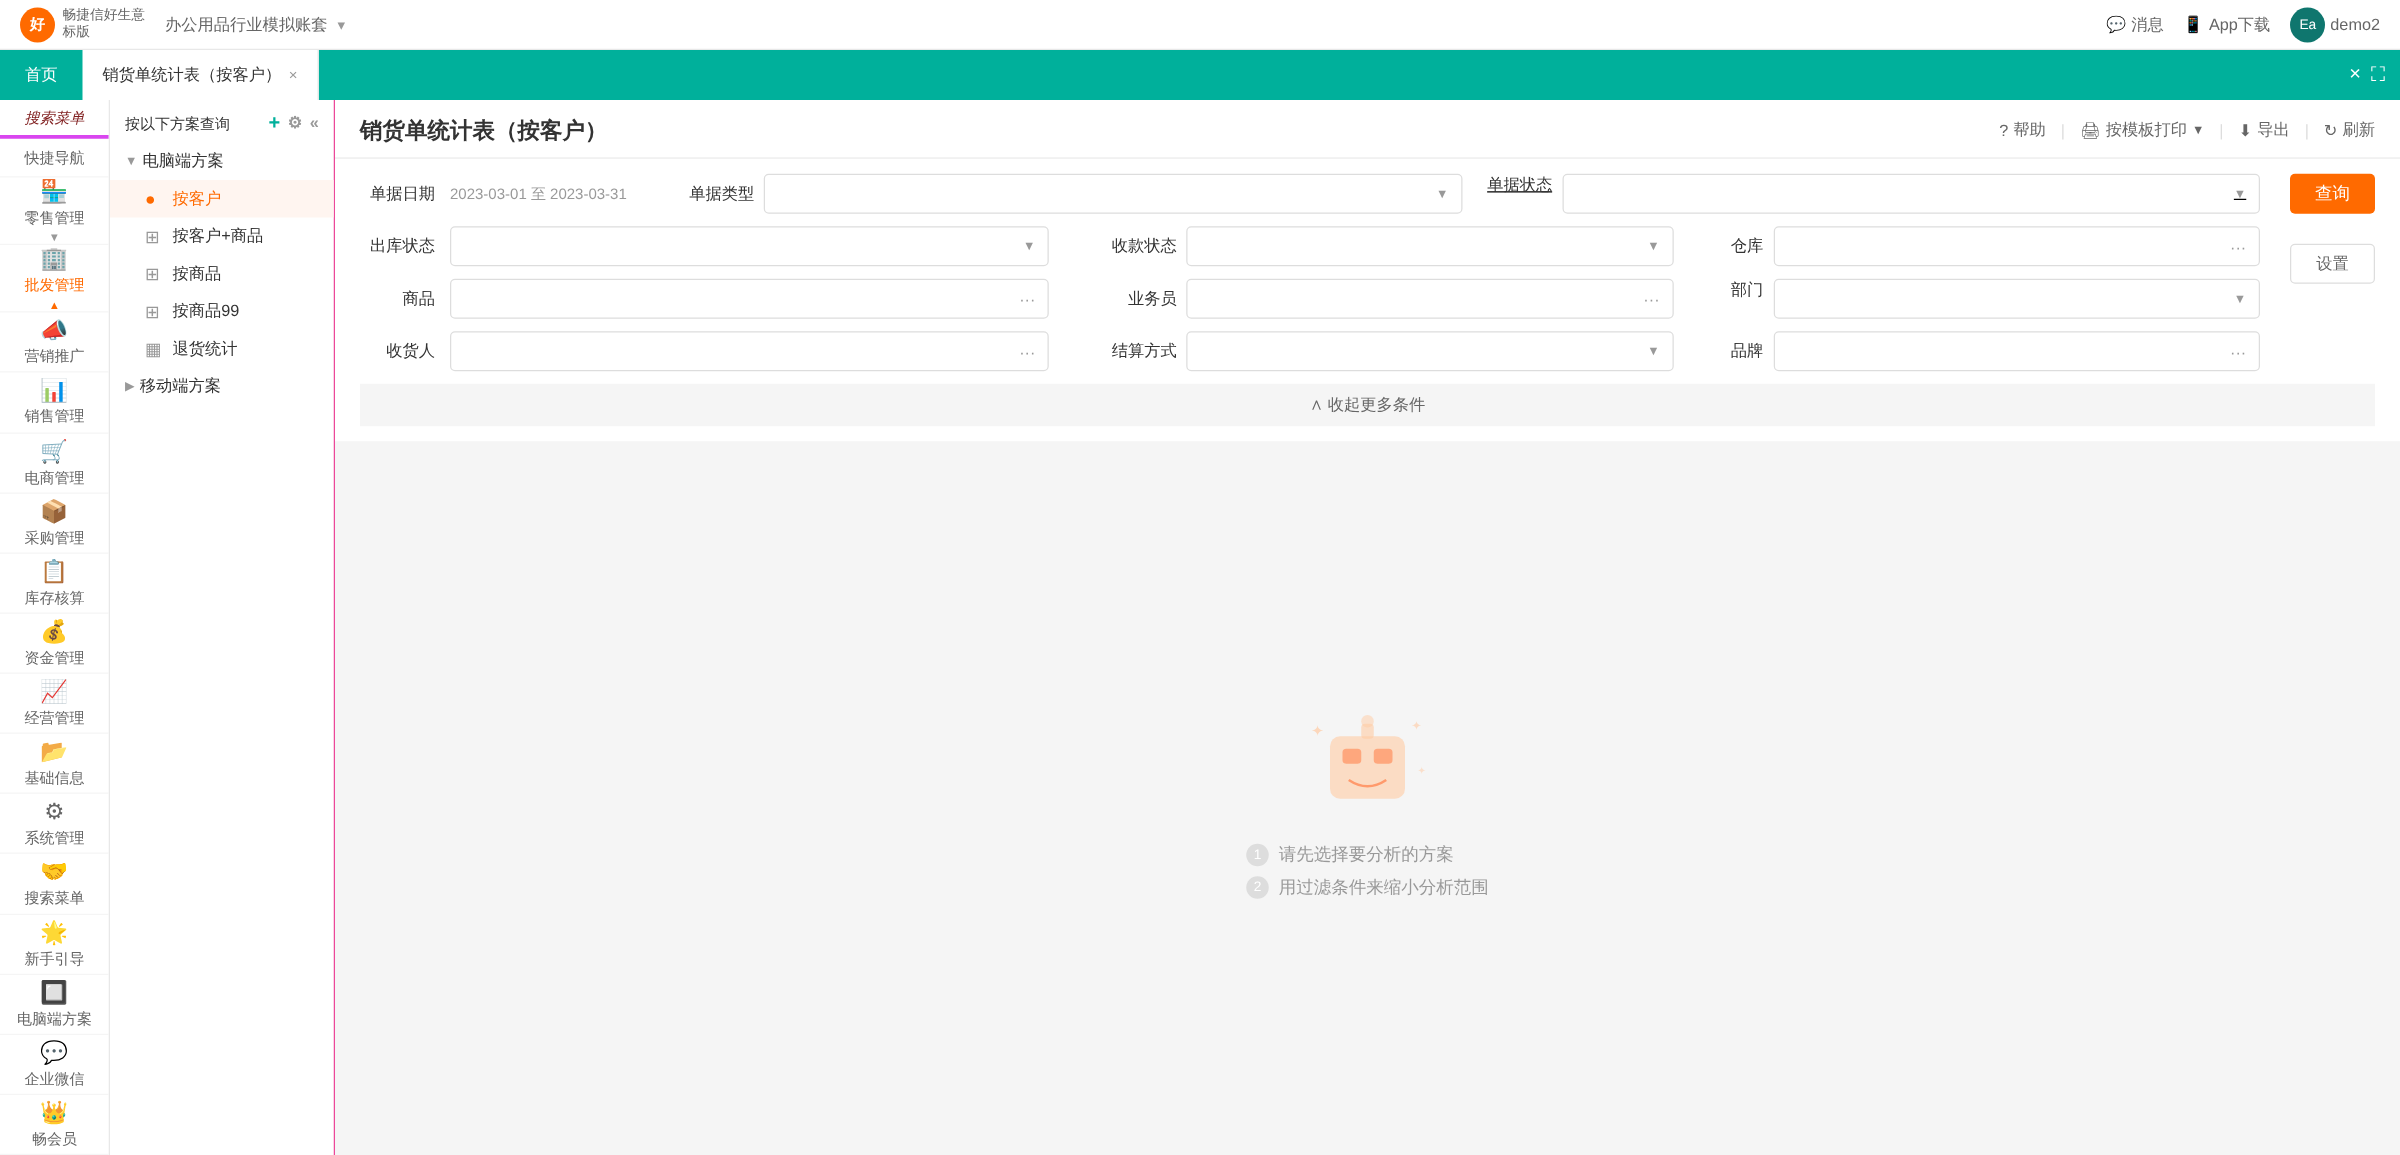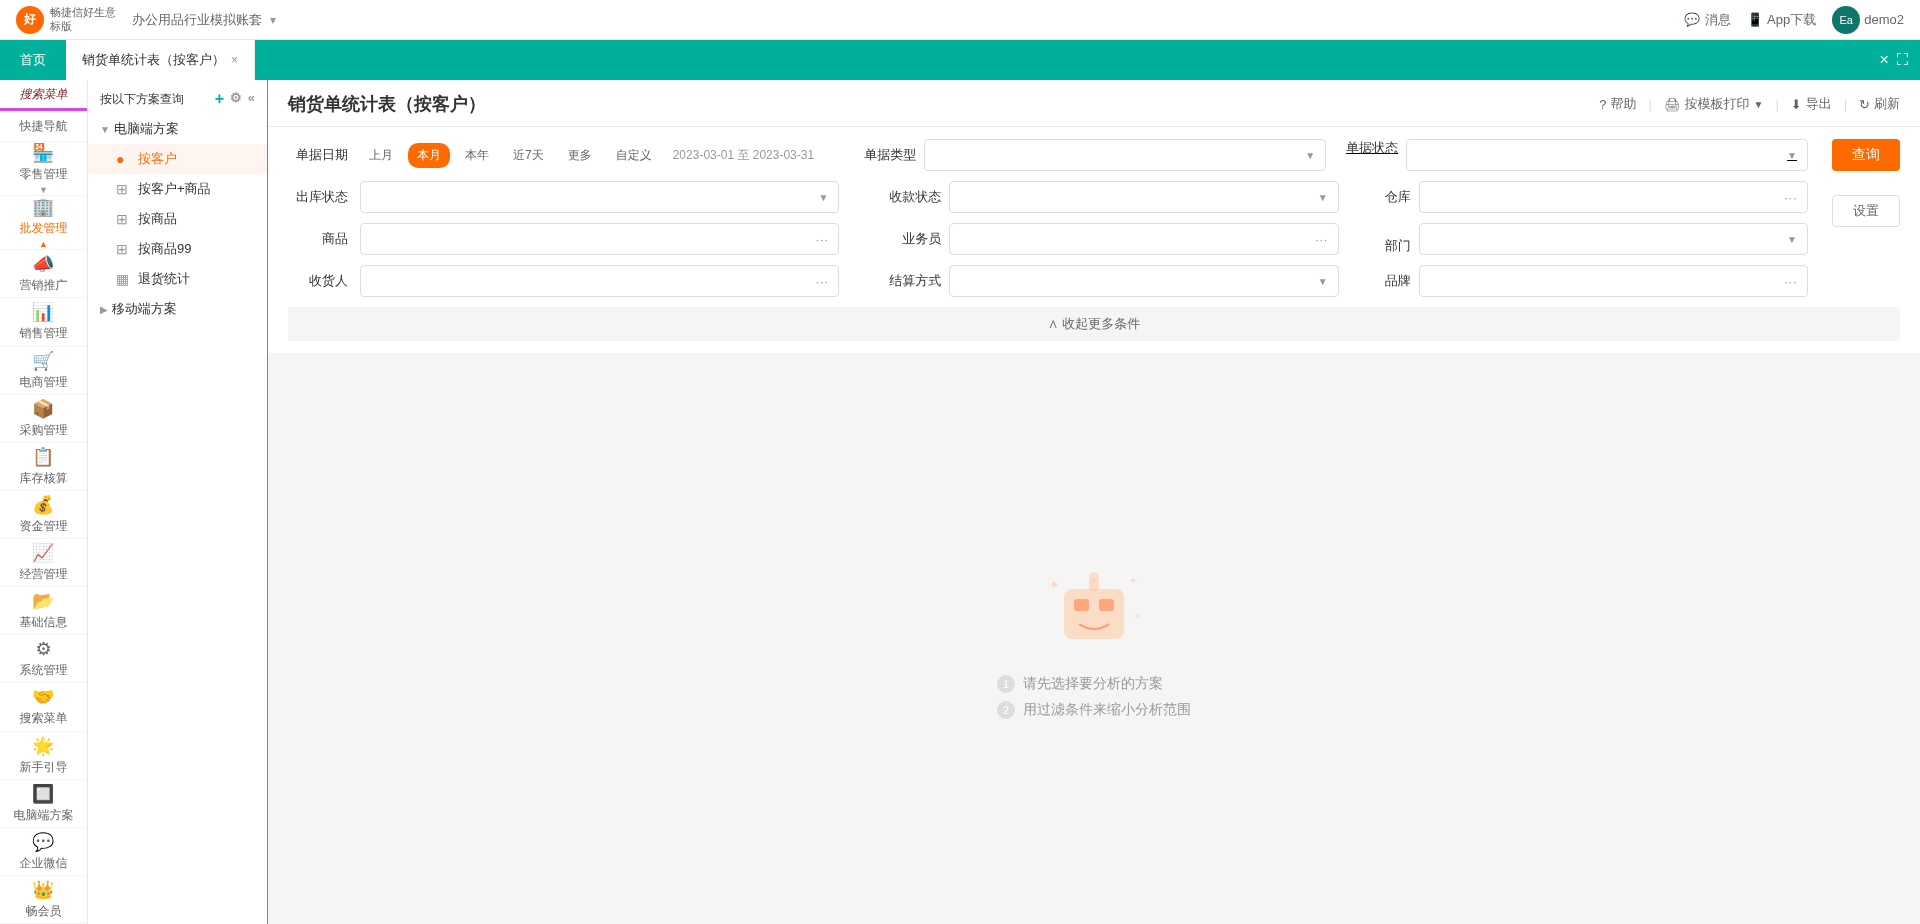--- a/index.html
+++ b/index.html
@@ -497,28 +497,20 @@
         </div>
       </div>
     </div>
 
     <div class="filter-area">
       <div style="display:flex;gap:12px;align-items:flex-start;">
         <div style="flex:1;">
 
           <div class="filter-row">
             <span class="filter-label">单据日期</span>
-            <div class="filter-date-group">
-              <span class="date-quick-btn">上月</span>
-              <span class="date-quick-btn active">本月</span>
-              <span class="date-quick-btn">本年</span>
-              <span class="date-quick-btn">近7天</span>
-              <span class="date-quick-btn">更多</span>
-              <span class="date-quick-btn">自定义</span>
-            </div>
             <span class="date-range-text">2023-03-01 至 2023-03-31</span>
             <div style="flex:1;display:flex;align-items:center;gap:8px;margin-left:30px;">
               <span class="filter-label">单据类型</span>
               <div class="filter-select" style="flex:1;">
                 <span></span>
                 <span class="select-arrow">▼</span>
               </div>
             </div>
             <div style="flex:1;display:flex;gap:8px;text-decoration:underline;">
               <span class="filter-label">单据状态</span>
@@ -557,21 +549,21 @@
               <span></span>
               <span class="filter-dots">···</span>
             </div>
             <div style="flex:1;display:flex;align-items:center;gap:8px;margin-left:30px;">
               <span class="filter-label">业务员</span>
               <div class="filter-input" style="flex:1;">
                 <span></span>
                 <span class="filter-dots">···</span>
               </div>
             </div>
-            <div style="flex:1;display:flex;align-items:flex-end;gap:8px;">
+            <div style="flex:1;display:flex;align-items:flex-start;gap:8px;">
               <span class="filter-label">部门</span>
               <div class="filter-select" style="flex:1;">
                 <span></span>
                 <span class="select-arrow">▼</span>
               </div>
             </div>
           </div>
 
           <div class="filter-row">
             <span class="filter-label">收货人</span>

